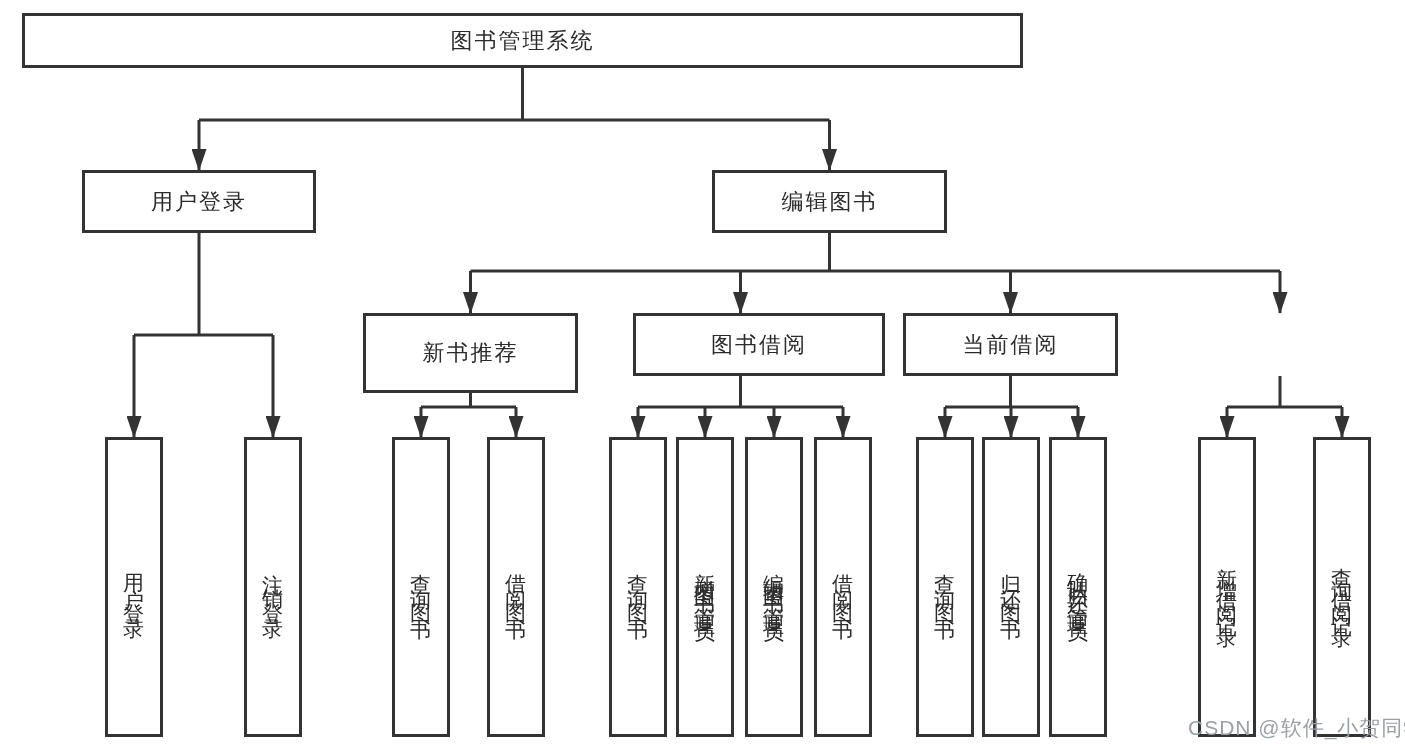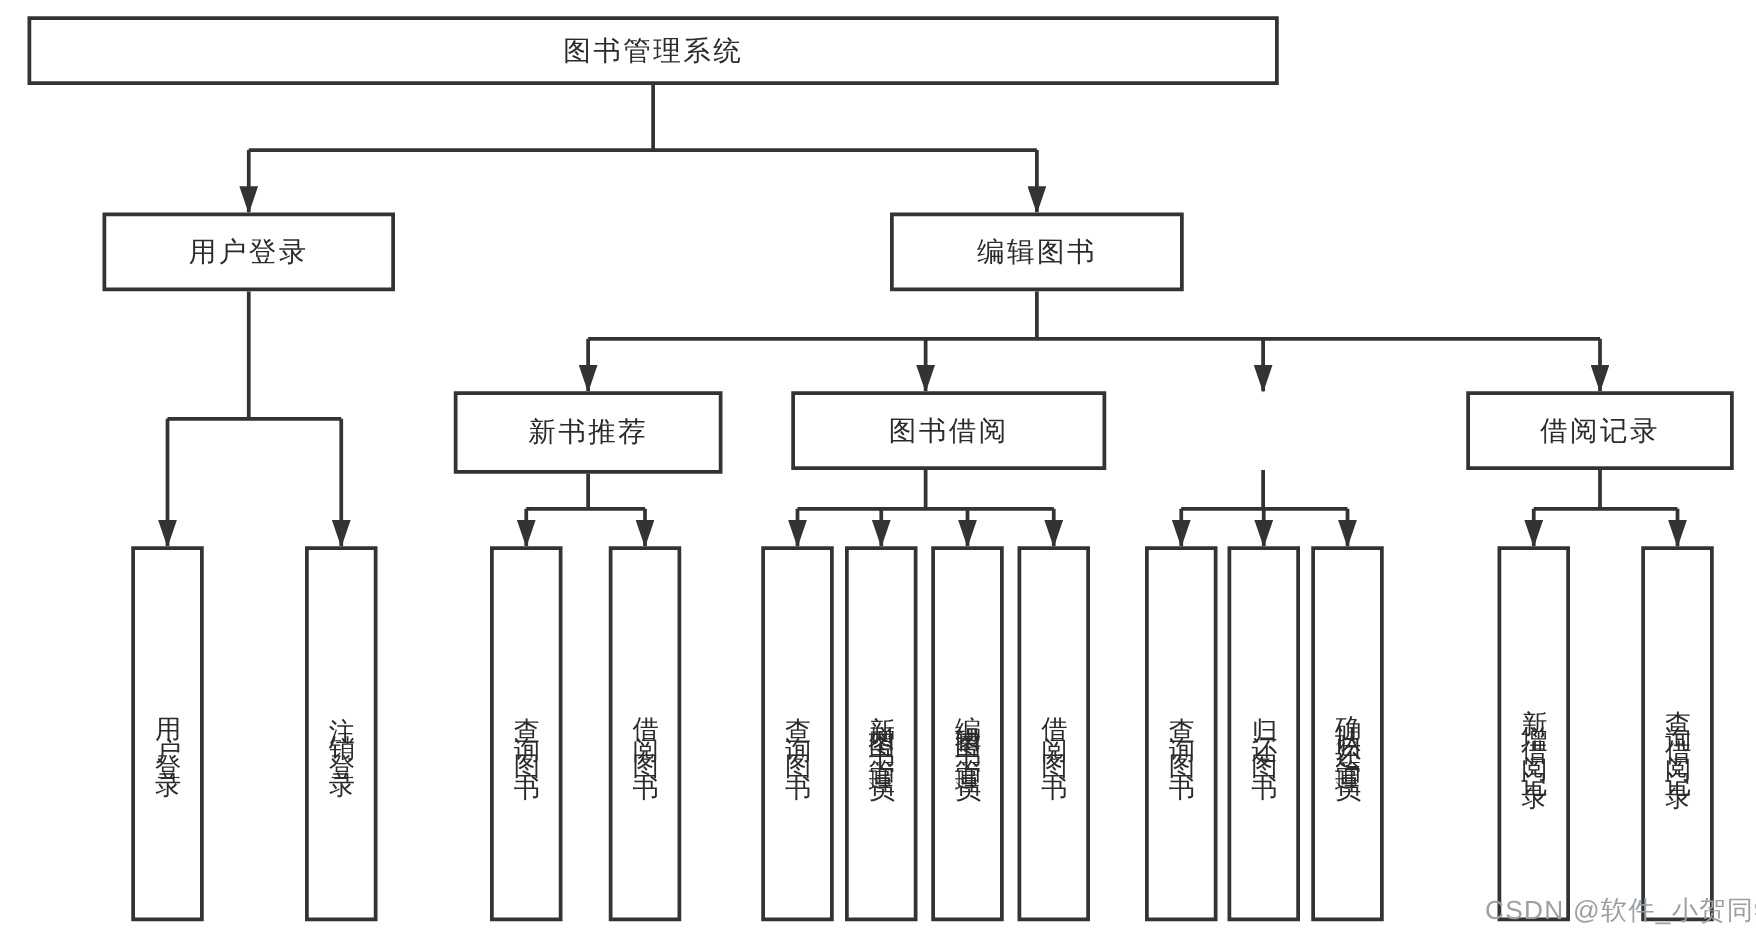--- a/index.html
+++ b/index.html
@@ -98,28 +98,28 @@
     <span class="h-label">图书管理系统</span>
   </div>
 
   <div class="box" style="left:82px;top:170px;width:234px;height:63px">
     <span class="h-label">用户登录</span>
   </div>
   <div class="box" style="left:712px;top:170px;width:235px;height:63px">
     <span class="h-label">编辑图书</span>
   </div>
 
-  <div class="box" style="left:363px;top:313px;width:215px;height:66px">
+  <div class="box" style="left:363px;top:313px;width:215px;height:80px">
     <span class="h-label">新书推荐</span>
   </div>
   <div class="box" style="left:633px;top:313px;width:252px;height:63px">
     <span class="h-label">图书借阅</span>
   </div>
-  <div class="box" style="left:1173px;top:313px;width:214px;height:63px">
-    <span class="h-label">借阅记录</span>
+  <div class="box" style="left:903px;top:313px;width:215px;height:63px">
+    <span class="h-label">当前借阅</span>
   </div>
 
   <div class="box leaf" style="left:105px;top:437px;width:58px;height:300px">
     <span class="v-label">用户登录</span>
   </div>
   <div class="box leaf" style="left:244px;top:437px;width:58px;height:300px">
     <span class="v-label">注销登录</span>
   </div>
 
   <div class="box leaf" style="left:392px;top:437px;width:58px;height:300px">

